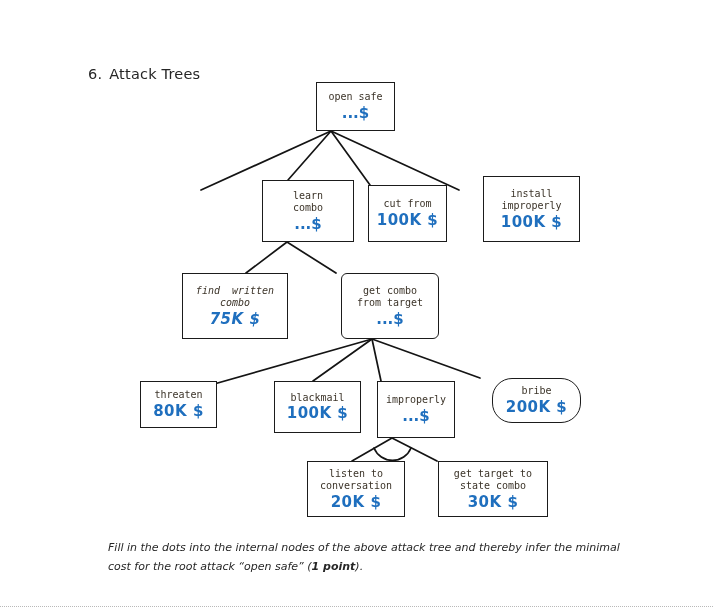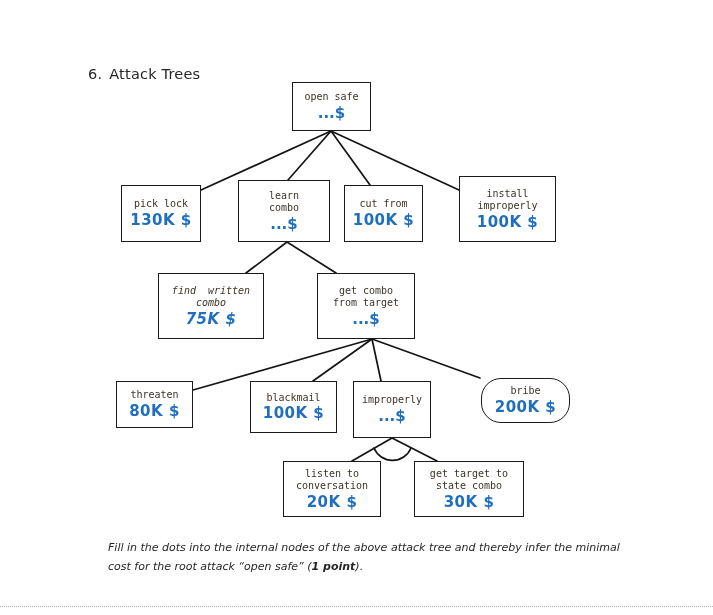--- a/index.html
+++ b/index.html
@@ -43,20 +43,21 @@
     position: absolute;
     box-sizing: border-box;
     background: #ffffff;
     border: 1.6px solid #1b1b1b;
     display: flex;
     flex-direction: column;
     align-items: center;
     justify-content: center;
     text-align: center;
     padding: 2px 3px 3px 3px;
+    margin-left: 24px;
   }
   .node .label {
     font-family: "DejaVu Sans Mono", monospace;
     font-size: 10px;
     line-height: 12.5px;
     color: #3b3328;
     white-space: pre;
     letter-spacing: 0px;
   }
   .node .cost {
@@ -125,24 +126,20 @@
       <line x1="392" y1="438" x2="437" y2="461"></line>
       <path d="M 374 448 A 20 20 0 0 0 411 448" stroke-width="1.7"></path>
     </g>
   </svg>
 
   <div class="node" style="left:292px; top:82px; width:79px; height:49px;">
     <div class="label">open safe</div>
     <div class="cost dots">...$</div>
   </div>
 
-  <div class="node" style="left:121px; top:185px; width:80px; height:57px;">
-    <div class="label">pick lock</div>
-    <div class="cost">130K $</div>
-  </div>
 
   <div class="node" style="left:238px; top:180px; width:92px; height:62px;">
     <div class="label">learn
 combo</div>
     <div class="cost dots">...$</div>
   </div>
 
   <div class="node" style="left:344px; top:185px; width:79px; height:57px;">
     <div class="label">cut from</div>
     <div class="cost">100K $</div>
@@ -153,42 +150,42 @@
 improperly</div>
     <div class="cost">100K $</div>
   </div>
 
   <div class="node" style="left:158px; top:273px; width:106px; height:66px;font-style:italic;">
     <div class="label">find  written
 combo</div>
     <div class="cost">75K $</div>
   </div>
 
-  <div class="node" style="left:317px; top:273px; width:98px; height:66px;">
+  <div class="node" style="left:317px; top:273px; width:98px; height:66px;border-radius:6px;">
     <div class="label">get combo
 from target</div>
     <div class="cost dots">...$</div>
   </div>
 
   <div class="node" style="left:116px; top:381px; width:77px; height:47px;">
     <div class="label">threaten</div>
     <div class="cost">80K $</div>
   </div>
 
   <div class="node" style="left:250px; top:381px; width:87px; height:52px;">
     <div class="label">blackmail</div>
     <div class="cost">100K $</div>
   </div>
 
   <div class="node" style="left:353px; top:381px; width:78px; height:57px;">
     <div class="label">improperly</div>
     <div class="cost dots">...$</div>
   </div>
 
-  <div class="node" style="left:481px; top:378px; width:89px; height:45px;border-radius:20px;">
+  <div class="node" style="left:468px; top:378px; width:89px; height:45px;border-radius:20px;">
     <div class="label">bribe</div>
     <div class="cost">200K $</div>
   </div>
 
   <div class="node" style="left:283px; top:461px; width:98px; height:56px;">
     <div class="label">listen to
 conversation</div>
     <div class="cost">20K $</div>
   </div>
 

